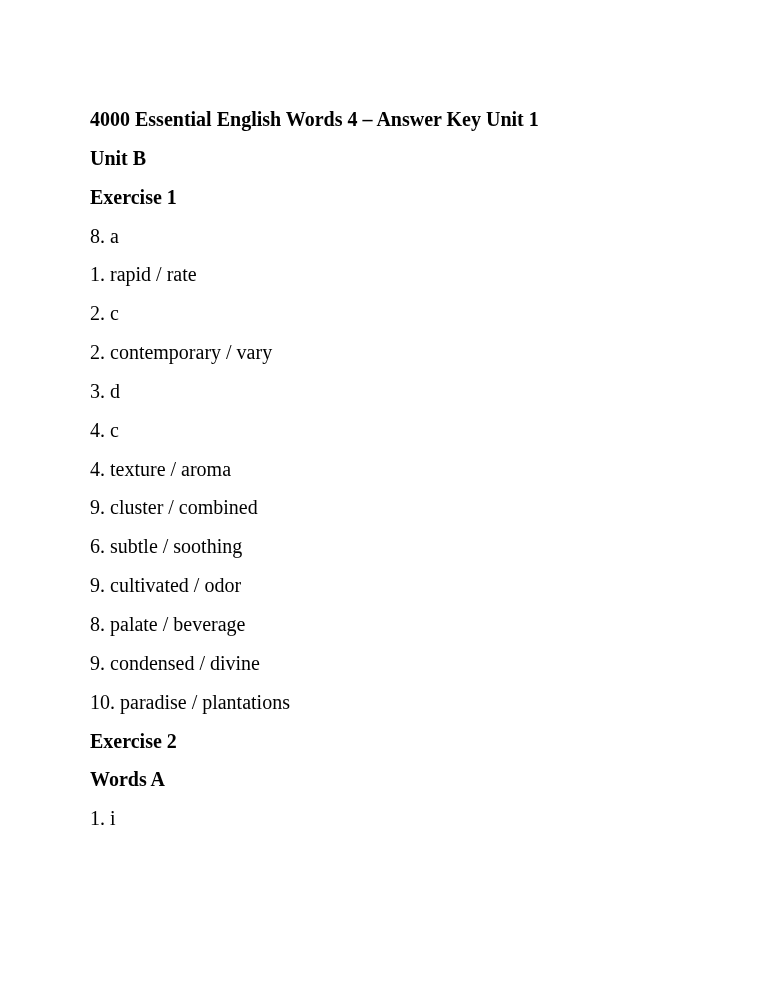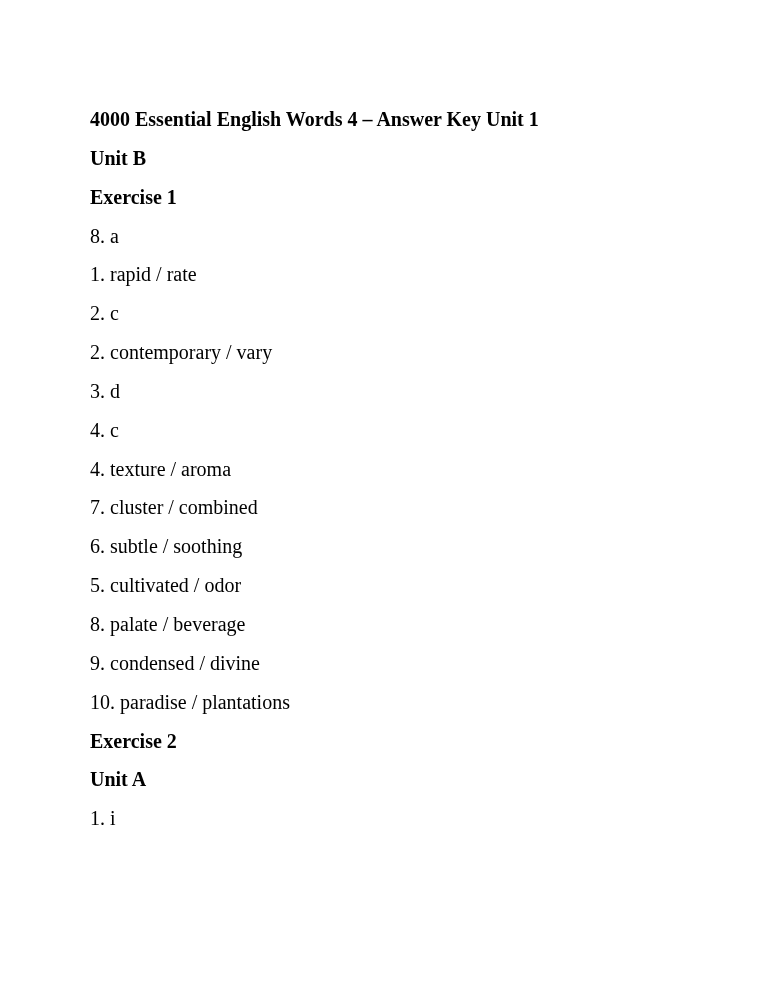--- a/index.html
+++ b/index.html
@@ -39,22 +39,22 @@
   <div class="line bold">4000 Essential English Words 4 – Answer Key Unit 1</div>
   <div class="line bold">Unit B</div>
   <div class="line bold">Exercise 1</div>
   <div class="line">8. a</div>
   <div class="line">1. rapid / rate</div>
   <div class="line">2. c</div>
   <div class="line">2. contemporary / vary</div>
   <div class="line">3. d</div>
   <div class="line">4. c</div>
   <div class="line">4. texture / aroma</div>
-  <div class="line">7. cluster / combined</div>
+  <div class="line">9. cluster / combined</div>
   <div class="line">6. subtle / soothing</div>
-  <div class="line">5. cultivated / odor</div>
+  <div class="line">9. cultivated / odor</div>
   <div class="line">8. palate / beverage</div>
   <div class="line">9. condensed / divine</div>
   <div class="line">10. paradise / plantations</div>
   <div class="line bold">Exercise 2</div>
-  <div class="line bold">Unit A</div>
+  <div class="line bold">Words A</div>
   <div class="line">1. i</div>
 </div>
 
 </body></html>

